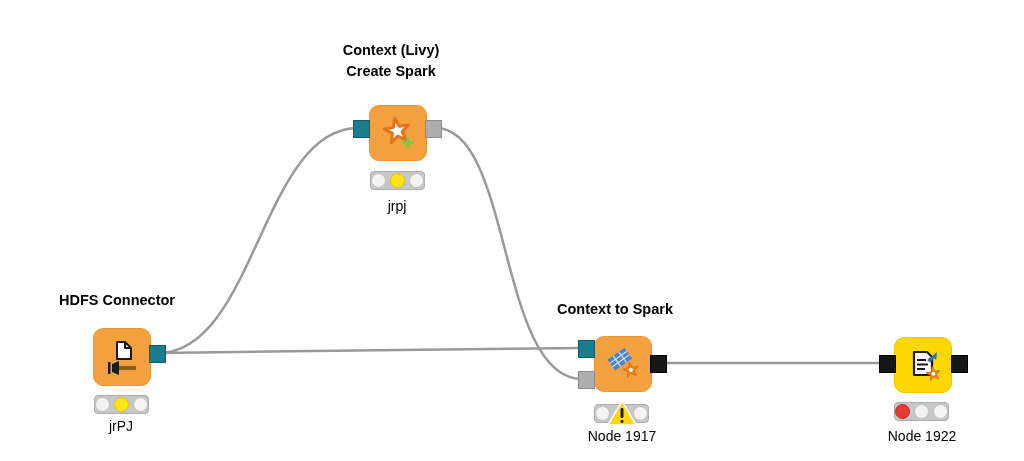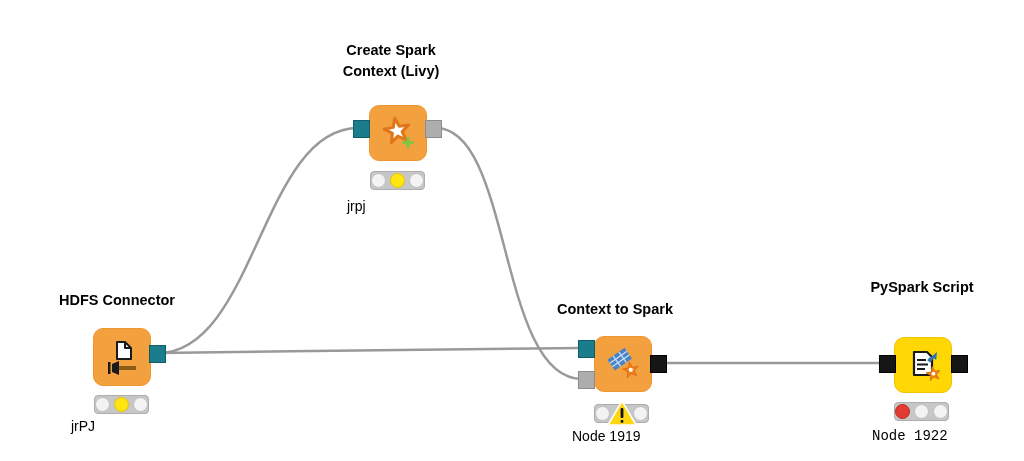--- a/index.html
+++ b/index.html
@@ -27,21 +27,21 @@
     position:absolute;z-index:3;width:55px;height:19px;background:#C7C7C7;
     border:1px solid #ADADAD;border-radius:4px;box-sizing:border-box;
     display:flex;align-items:center;justify-content:center;gap:4px;
   }
   .dot{width:13px;height:13px;border-radius:50%;}
   .dot.off{background:#F3F3F3;border:0.5px solid #BDBDBD;}
   .dot.yellow{background:#FFE512;border:0.5px solid #E3C400;}
   .dot.red{background:#E23B31;border:0.5px solid #C02A22;}
   .warning-badge{position:absolute;z-index:5;}
   .node-label{
-    position:absolute;z-index:4;text-align:left;font-size:14px;color:#000;white-space:nowrap;
+    position:absolute;z-index:4;text-align:center;font-size:14px;color:#000;white-space:nowrap;
   }
   .icon-svg{display:block;}
 </style>
 </head>
 <body>
 
 <div id="canvas">
 
   <svg id="edges" width="1024" height="461">
     <path d="M 158 353 C 255 353 262 128 358 128" fill="none" stroke="#999999" stroke-width="2.5" stroke-linecap="round"></path>
@@ -65,22 +65,22 @@
     <div class="traffic-light" style="left:94px;top:395px;">
       <div class="dot off"></div>
       <div class="dot yellow"></div>
       <div class="dot off"></div>
     </div>
     <div class="node-label" style="left:71px;top:418px;width:100px;">jrPJ</div>
   </div>
 
   <div class="node-group">
     <div class="node-title" style="left:291px;top:40px;width:200px;">
+      <div>Context (Livy)</div>
       <div>Create Spark</div>
-      <div>Context (Livy)</div>
     </div>
     <div class="node-body orange" style="left:369px;top:105px;width:56px;height:54px;">
       <svg class="icon-svg" width="40" height="40" viewBox="0 0 40 40">
         <path d="M16.7 5.2 L21.3 13.3 L30.5 11.9 L24.1 18.7 L28.4 27 L19.9 23.1 L13.3 29.7 L14.4 20.4 L6.1 16.2 L15.3 14.4 Z" fill="#ffffff" stroke="#E0761A" stroke-width="3" stroke-linejoin="round"></path>
         <rect x="24.5" y="28" width="11" height="3.2" fill="#85C441"></rect>
         <rect x="28.4" y="24" width="3.2" height="11" fill="#85C441"></rect>
       </svg>
     </div>
     <div class="port teal" style="left:353px;top:120px;"></div>
     <div class="port gray" style="left:425px;top:120px;"></div>
@@ -112,26 +112,25 @@
     <div class="traffic-light" style="left:594px;top:404px;">
       <div class="dot off"></div>
       <div class="dot off"></div>
       <div class="dot off"></div>
     </div>
     <svg class="warning-badge" style="left:606px;top:399px;" width="32" height="29" viewBox="0 0 32 29">
       <path d="M16 2 L30 26 L2 26 Z" fill="#FFD60F" stroke="#ffffff" stroke-width="1.5" stroke-linejoin="round"></path>
       <rect x="14.6" y="9" width="2.8" height="10" rx="1" fill="#111"></rect>
       <rect x="14.6" y="21" width="2.8" height="2.8" rx="1" fill="#111"></rect>
     </svg>
-    <div class="node-label" style="left:572px;top:428px;width:100px;">Node 1919</div>
+    <div class="node-label" style="left:572px;top:428px;width:100px;">Node 1917</div>
   </div>
 
   <div class="node-group">
     <div class="node-title" style="left:822px;top:277px;width:200px;">
-      <div>PySpark Script</div>
     </div>
     <div class="node-body yellow" style="left:894px;top:337px;width:56px;height:54px;">
       <svg class="icon-svg" width="40" height="40" viewBox="0 0 40 40">
         <path d="M11 7 h13 l5 5 v18 h-18 z" fill="#ffffff" stroke="#1a1a1a" stroke-width="2.2" stroke-linejoin="round"></path>
         <rect x="14" y="14" width="9" height="2" fill="#1a1a1a"></rect>
         <rect x="14" y="18.5" width="11" height="2" fill="#1a1a1a"></rect>
         <rect x="14" y="23" width="8" height="2" fill="#1a1a1a"></rect>
         <path d="M27 13 l7 -6 l-0.8 8 l-2.4 -1.8 l-3.6 4.4 l-3 -2.4 l3.6 -4.2 Z" fill="#2F74B0"></path>
         <g transform="translate(20 19) scale(0.55)">
           <path d="M16.7 5.2 L21.3 13.3 L30.5 11.9 L24.1 18.7 L28.4 27 L19.9 23.1 L13.3 29.7 L14.4 20.4 L6.1 16.2 L15.3 14.4 Z" fill="#F08318" stroke="#E0761A" stroke-width="2" stroke-linejoin="round"></path>
@@ -139,16 +138,16 @@
         </g>
       </svg>
     </div>
     <div class="port black" style="left:879px;top:355px;"></div>
     <div class="port black" style="left:951px;top:355px;"></div>
     <div class="traffic-light" style="left:894px;top:402px;">
       <div class="dot red"></div>
       <div class="dot off"></div>
       <div class="dot off"></div>
     </div>
-    <div class="node-label" style="left:872px;top:428px;width:100px;font-family:Liberation Mono, monospace;">Node 1922</div>
+    <div class="node-label" style="left:872px;top:428px;width:100px;">Node 1922</div>
   </div>
 
 </div>
 
 </body></html>

